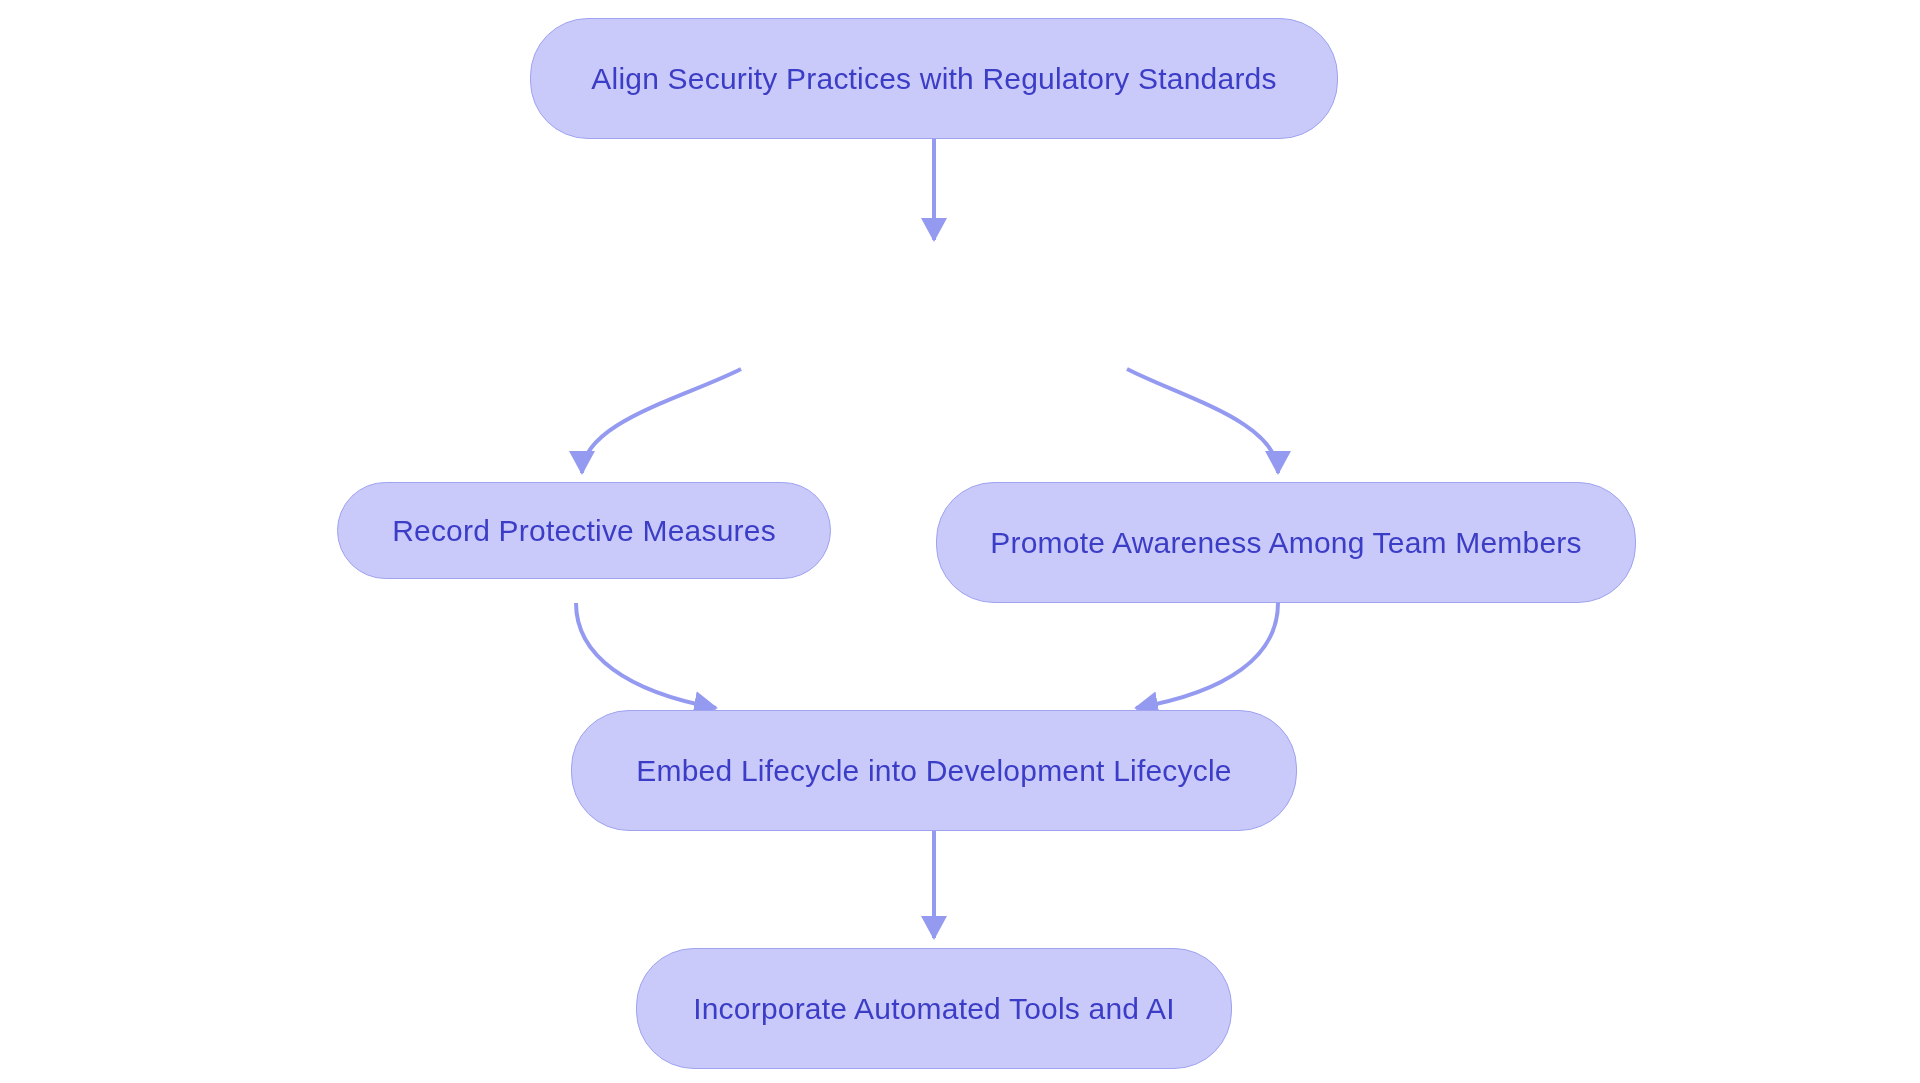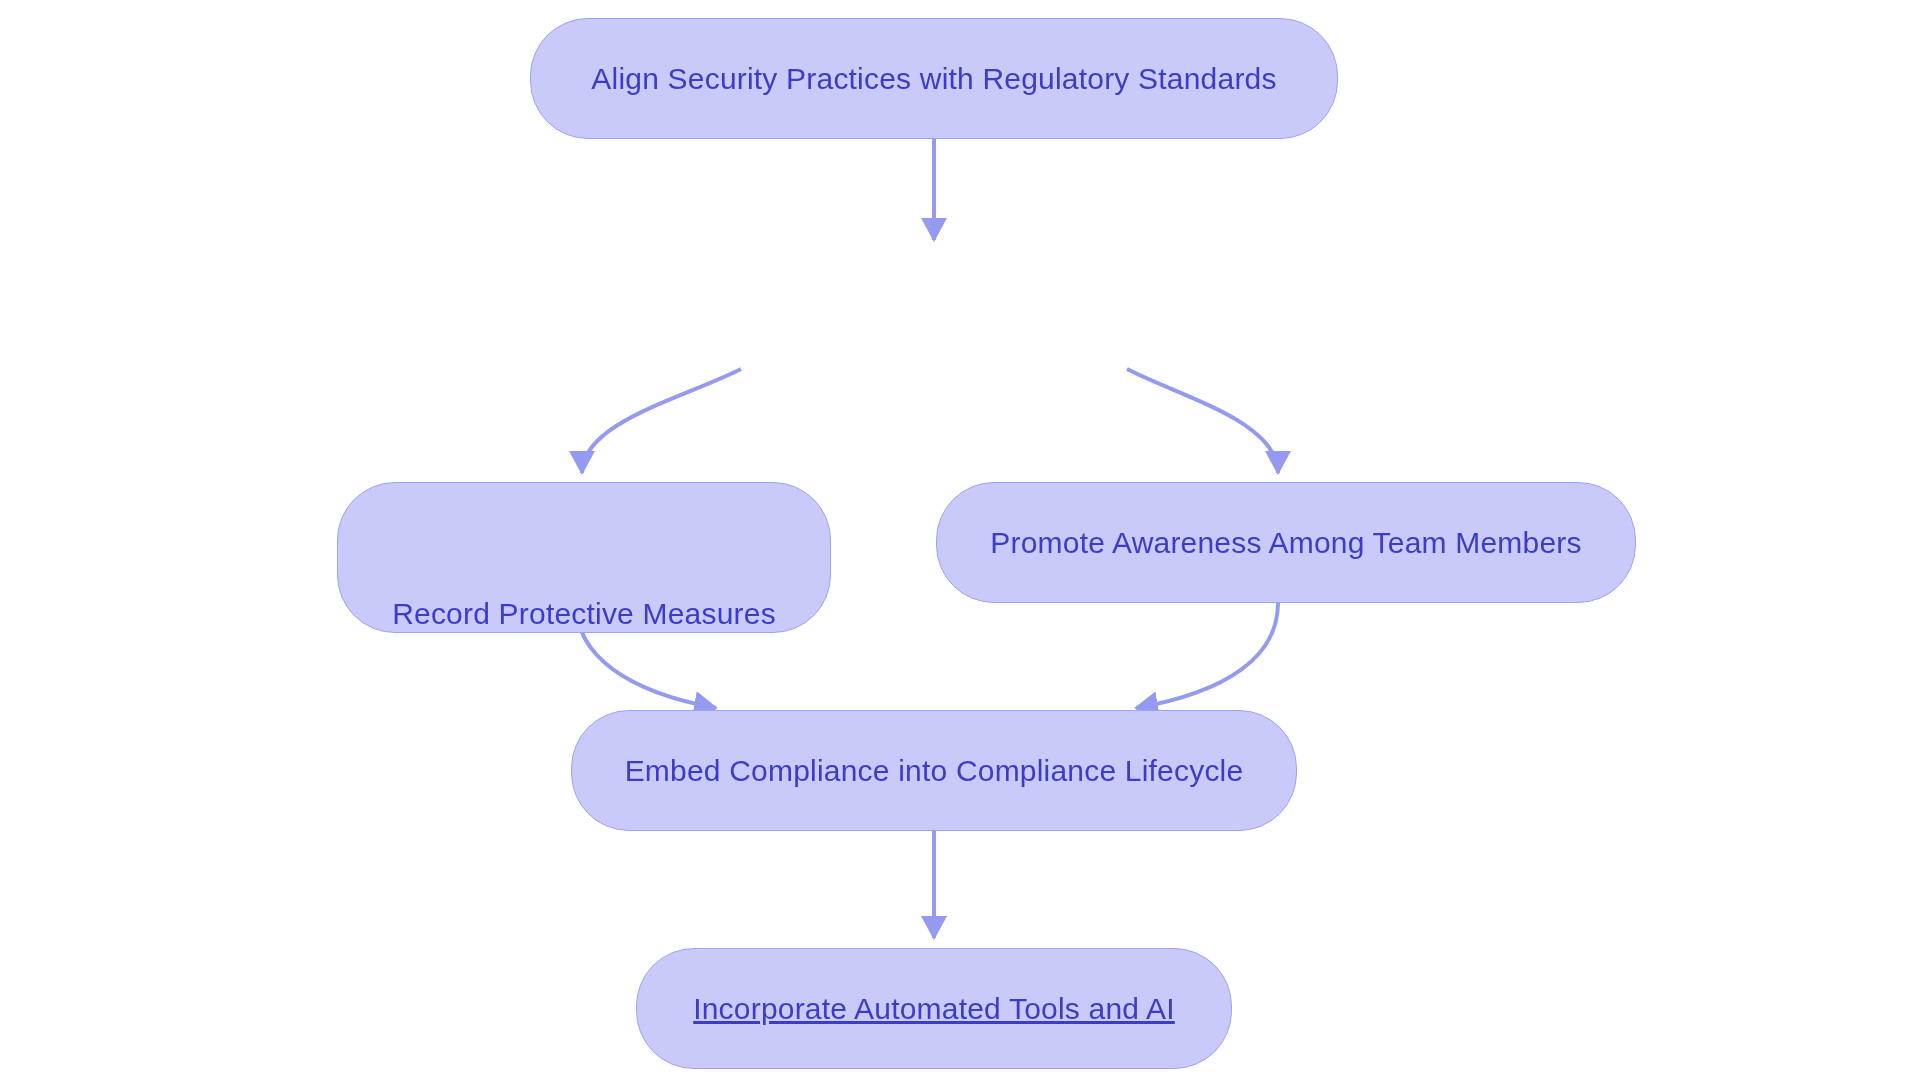--- a/index.html
+++ b/index.html
@@ -75,29 +75,29 @@
         <path d="M 1254 603 C 1254 656, 1204 692, 1112 708" class="edge" marker-end="url(#arrowhead)"></path>
         <path d="M 910 831 L 910 938" class="edge" marker-end="url(#arrowhead)"></path>
       </g>
   </svg>
 
   <div class="node" id="node-0" style="left: 506px; top: 18px; width: 808px; height: 121px;">
     <span>Align Security Practices with Regulatory Standards</span>
   </div>
 
 
-  <div class="node" id="node-2" style="left: 313px; top: 482px; width: 494px; height: 151px; align-items: flex-end;">
+  <div class="node" id="node-2" style="left: 313px; top: 482px; width: 494px; height: 97px;">
     <span>Record Protective Measures</span>
   </div>
 
   <div class="node" id="node-3" style="left: 912px; top: 482px; width: 700px; height: 121px; align-items: center;">
     <span>Promote Awareness Among Team Members</span>
   </div>
 
   <div class="node" id="node-4" style="left: 547px; top: 710px; width: 726px; height: 121px;">
-    <span>Embed Compliance into Compliance Lifecycle</span>
+    <span>Embed Lifecycle into Development Lifecycle</span>
   </div>
 
-  <div class="node" id="node-5" style="left: 612px; top: 948px; width: 596px; height: 121px; text-decoration: underline;">
+  <div class="node" id="node-5" style="left: 612px; top: 948px; width: 596px; height: 121px;">
     <span>Incorporate Automated Tools and AI</span>
   </div>
 
 </div>
 
 </body></html>

